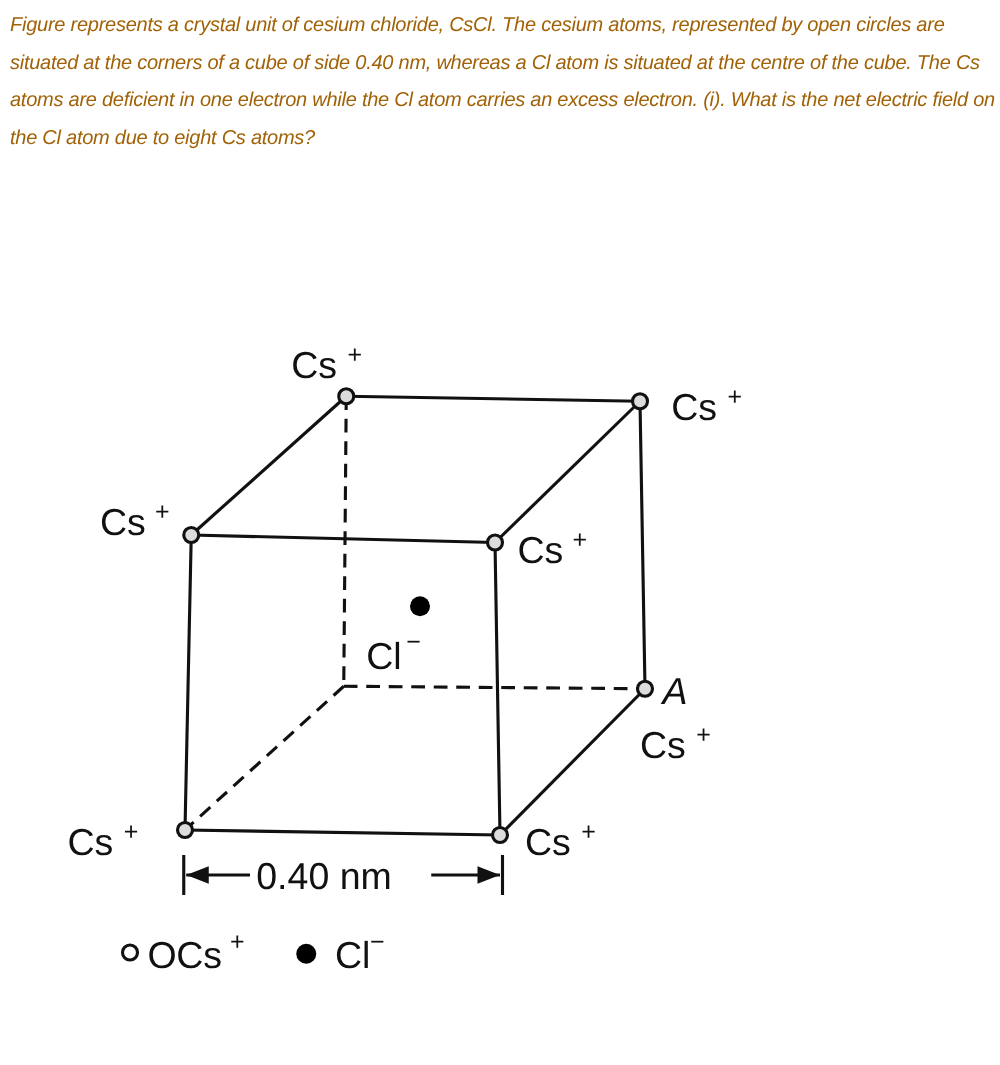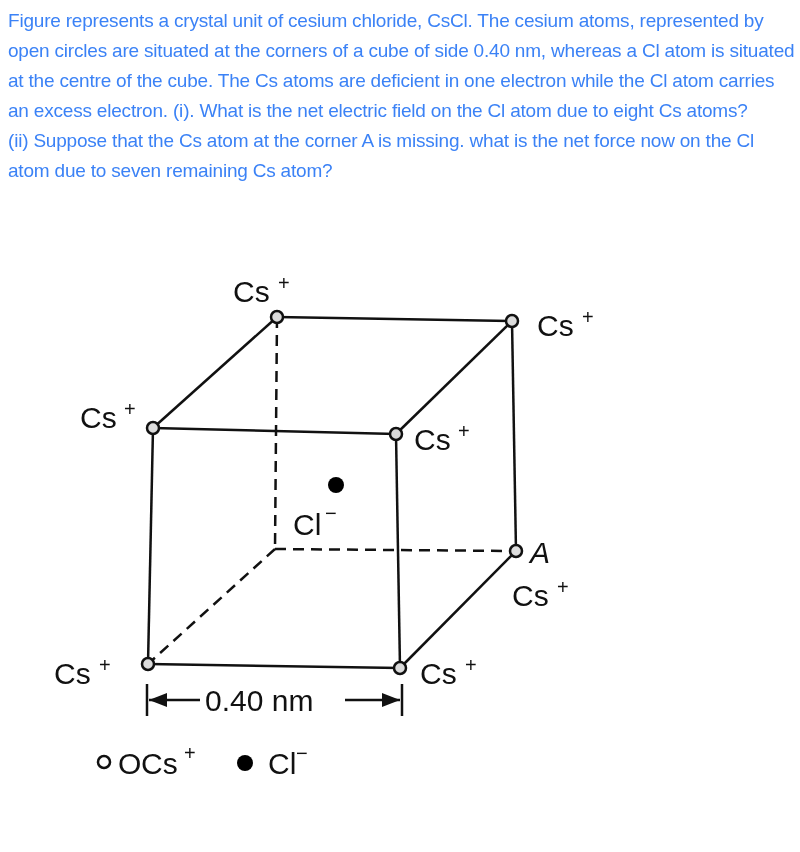--- a/index.html
+++ b/index.html
@@ -1,34 +1,34 @@
 <!DOCTYPE html>
 <html><head>
 <meta charset="utf-8">
 <style>
   html, body { margin: 0; padding: 0; background: #ffffff; }
   body { width: 800px; height: 852px; position: relative; overflow: hidden; }
   .question {
     position: absolute; left: 8px; top: 6px; width: 790px;
     font-family: "Liberation Sans", sans-serif;
-    font-size: 19px; line-height: 30px; color: #3b82f6;
+    font-size: 16px; line-height: 30px; color: #a16207;
     letter-spacing: -0.2px;
+    font-style: italic;
   }
   .question p { margin: 0; }
   svg.figure { position: absolute; left: 0; top: 0; }
   .lbl { font-family: "Liberation Sans", sans-serif; font-size: 30px; fill: #111; }
   .sup { font-family: "Liberation Sans", sans-serif; font-size: 20px; fill: #111; }
   .ital { font-style: italic; }
 </style>
 </head>
 <body>
 
 <div class="question">
   <p>Figure represents a crystal unit of cesium chloride, CsCl. The cesium atoms, represented by open circles are situated at the corners of a cube of side 0.40 nm, whereas a Cl atom is situated at the centre of the cube. The Cs atoms are deficient in one electron while the Cl atom carries an excess electron. (i). What is the net electric field on the Cl atom due to eight Cs atoms?</p>
-  <p>(ii) Suppose that the Cs atom at the corner A is missing. what is the net force now on the Cl atom due to seven remaining Cs atom?</p>
 </div>
 
 <svg class="figure" width="800" height="852" viewBox="0 0 800 852">
 
   <g stroke="#111" stroke-width="2.5" fill="none">
     <line x1="277" y1="317" x2="512" y2="321"></line>
     <line x1="277" y1="317" x2="153" y2="428"></line>
     <line x1="512" y1="321" x2="396" y2="434"></line>
     <line x1="153" y1="428" x2="396" y2="434"></line>
     <line x1="153" y1="428" x2="148" y2="664"></line>

